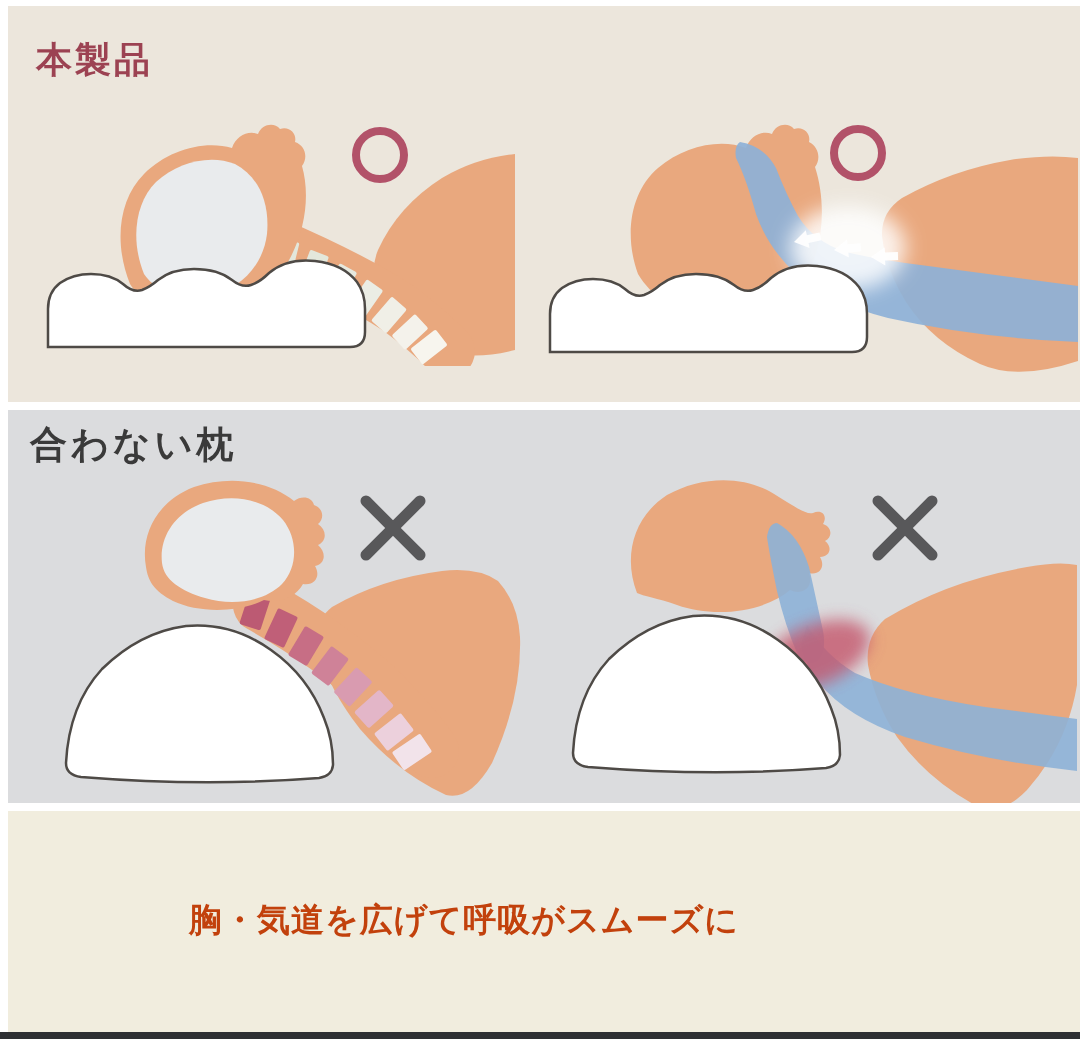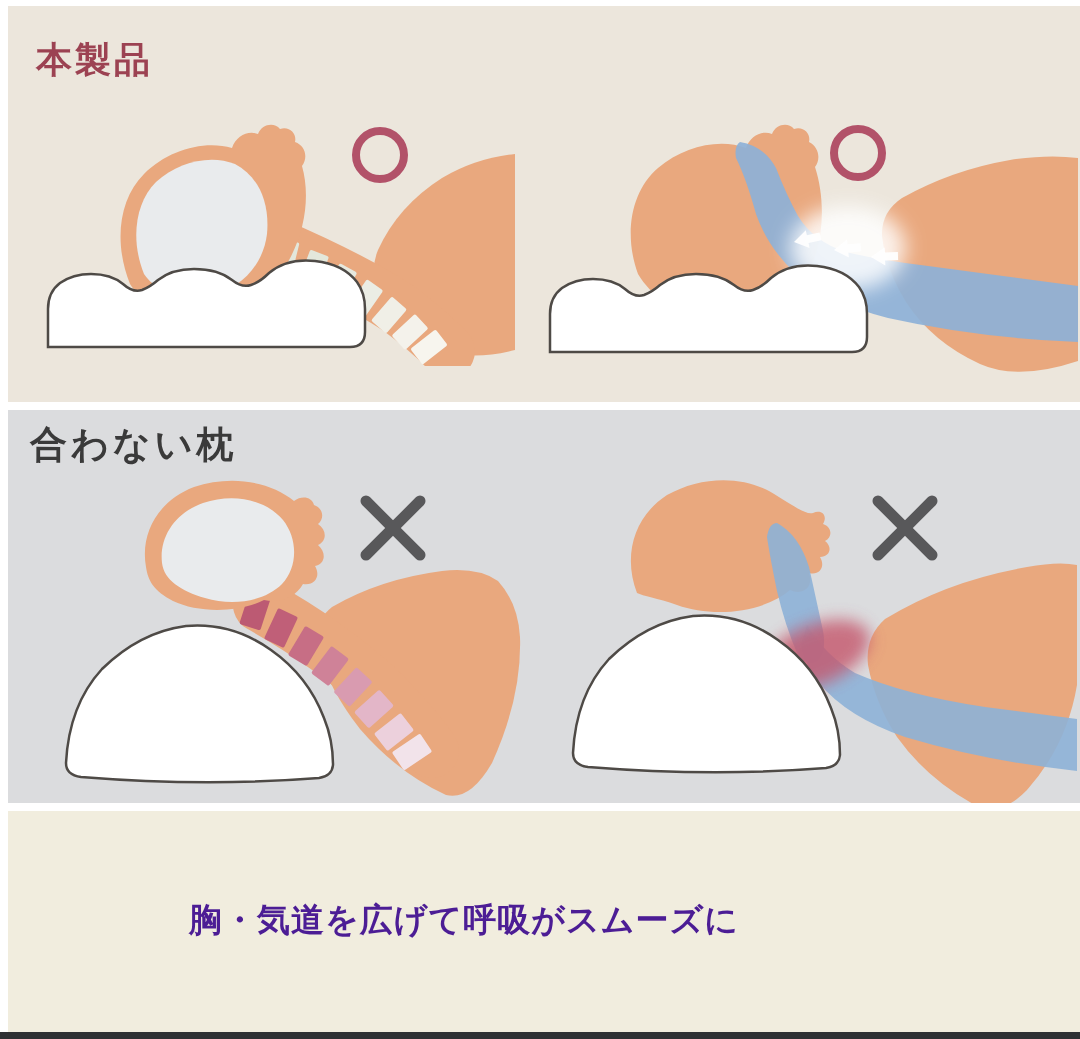--- a/index.html
+++ b/index.html
@@ -6,21 +6,21 @@
   .frame{position:relative;width:1080px;height:1039px;background:#ffffff;overflow:hidden;}
   .section{position:absolute;left:8px;width:1072px;overflow:hidden;}
   .section-product{top:6px;height:396px;background:#ece6dc;}
   .section-unsuitable{top:410px;height:393px;background:#dbdcde;}
   .section-caption{top:811px;height:221px;background:#f1edde;}
   .bottom-bar{position:absolute;left:0;top:1032px;width:1080px;height:7px;background:#2e3033;}
   .title{position:absolute;font-weight:600;white-space:nowrap;}
   .title-product{left:36px;top:36px;font-size:36px;color:#9c4252;letter-spacing:3px;}
   .title-unsuitable{left:30px;top:420px;font-size:37px;color:#3a3a3a;letter-spacing:4px;}
   .caption{position:absolute;left:8px;top:898px;width:968px;text-align:center;
-           font-size:33px;font-weight:600;color:#4c1d95;letter-spacing:1px;
+           font-size:33px;font-weight:600;color:#c2410c;letter-spacing:1px;
            padding-right:56px;box-sizing:border-box;}
   svg.panel{position:absolute;display:block;}
 </style>
 </head>
 <body>
 
 <div class="frame">
 
   <div class="section section-product"></div>
 

